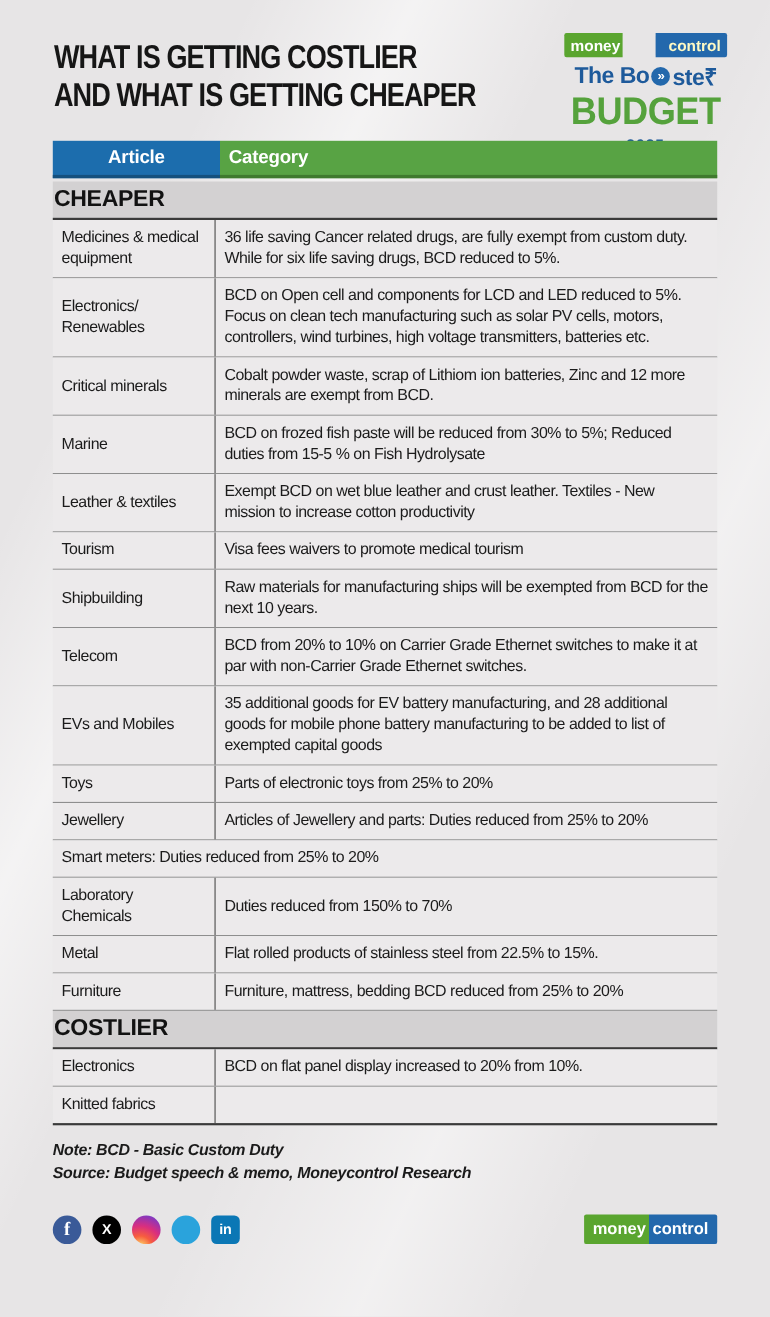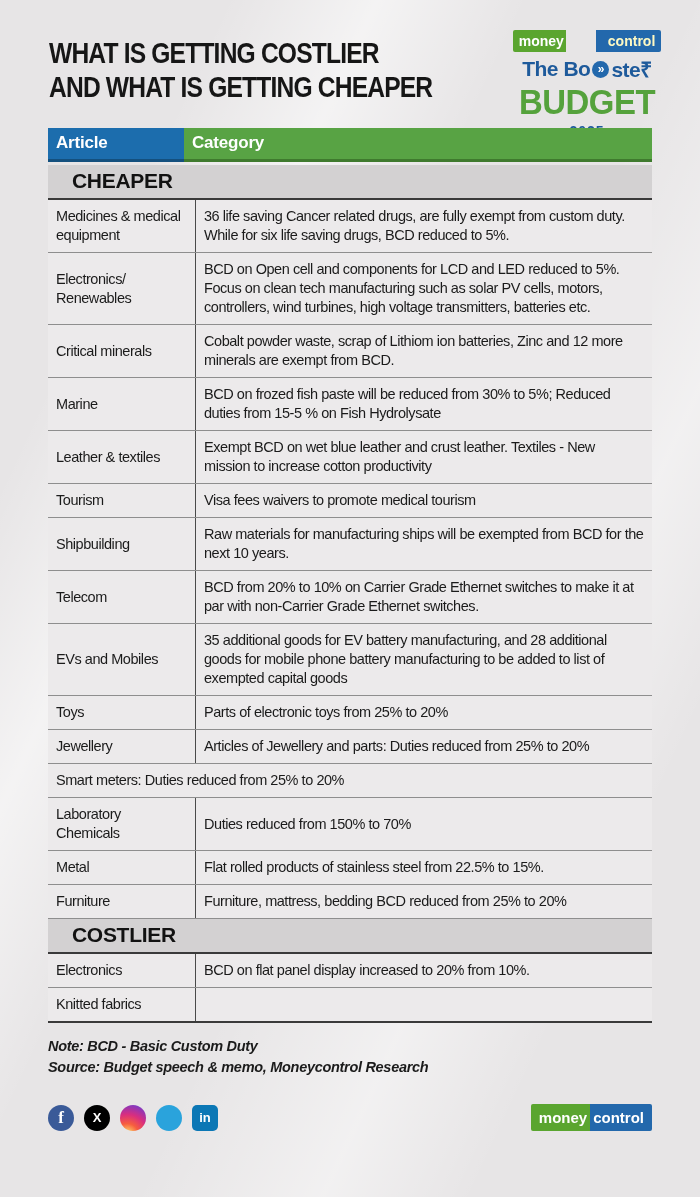--- a/index.html
+++ b/index.html
@@ -41,26 +41,26 @@
     letter-spacing:-0.5px; margin-top:1px; transform:scaleX(.94); transform-origin:center;
   }
   .year-row { display:flex; align-items:center; justify-content:center; gap:7px; margin-top:4px; }
   .year-line { width:26px; height:2px; background:var(--tagline-blue); }
   .year { color:var(--tagline-blue); font-weight:700; font-size:14px; letter-spacing:1px; }
 
   
   .content { position:absolute; left:48px; top:128px; width:604px; }
   .thead { display:flex; margin-bottom:3px; }
   .th { color:#fff; font-weight:700; font-size:17px; padding:5px 8px 6px; letter-spacing:-0.2px; }
-  .th-article { width:136px; background:var(--header-blue); border-bottom:3px solid #14507e; }
+  .th-article { width:152px; background:var(--header-blue); border-bottom:3px solid #14507e;text-align:center; }
   .th-category { flex:1; background:var(--header-green); border-bottom:3px solid #3f7a2e; }
 
   .section-band {
     background:#d3d1d2; color:#121212; font-weight:800; font-size:21px;
-    letter-spacing:-0.3px; padding:4px 24px 5px; border-bottom:2px solid #3a3a3a;
+    letter-spacing:-0.3px; padding:4px 1px 5px; border-bottom:2px solid #3a3a3a;
   }
   .row { display:flex; background:#eceaeb; border-bottom:1.5px solid #8e8e8e; }
   .row.last { border-bottom:2px solid #3a3a3a; }
   .cell {
     font-size:14.5px; font-weight:400; line-height:19px;
     letter-spacing:-0.45px; color:#1b1b1b; padding:7px 8px;
   }
   .cell-article { width:148px; border-right:1.5px solid #4a4a4a; display:flex; align-items:center; }
   .cell-category { flex:1; display:flex; align-items:center; }
 

